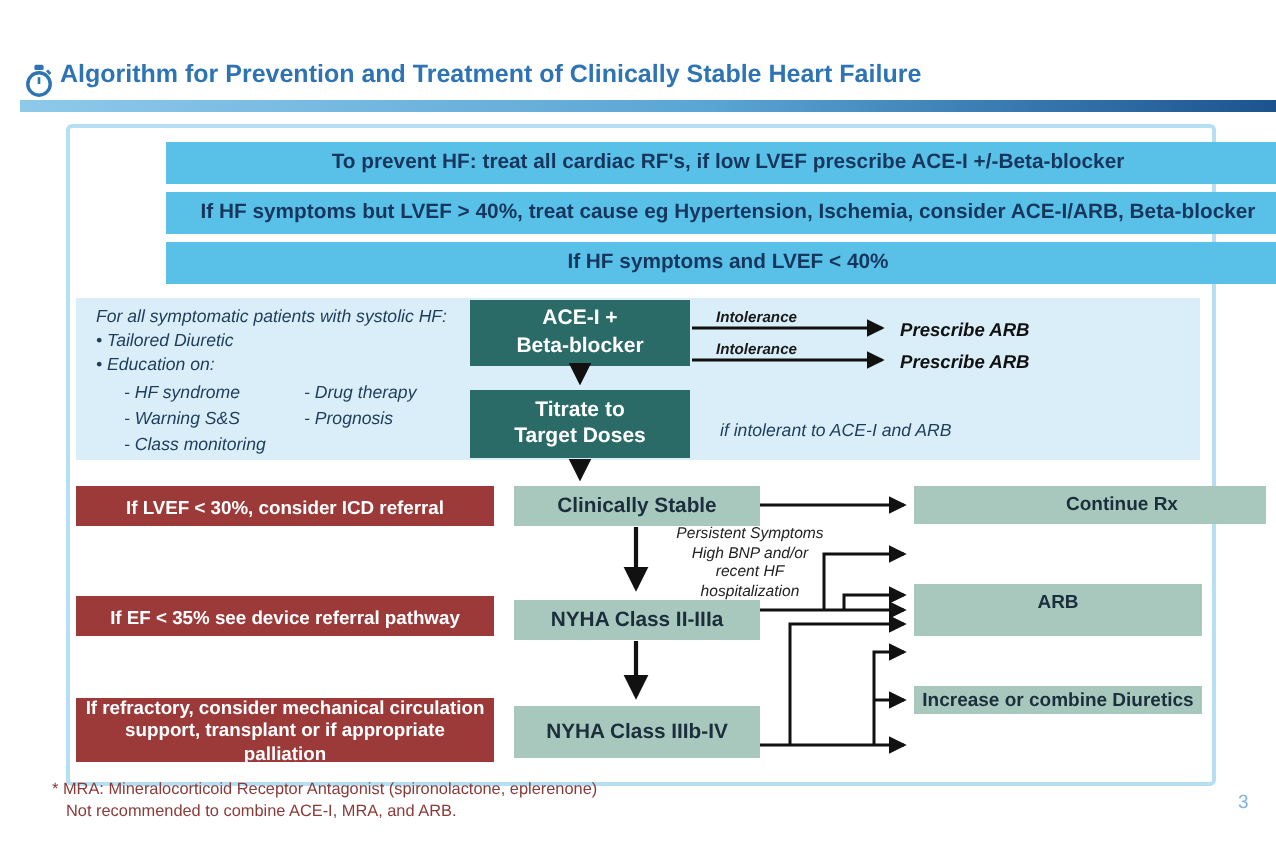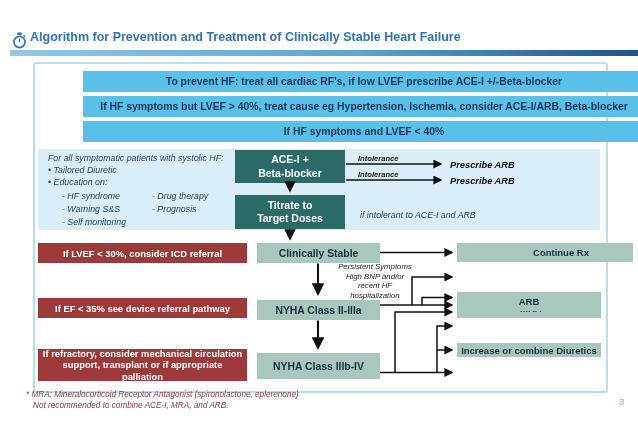--- a/index.html
+++ b/index.html
@@ -38,21 +38,21 @@
   .center-box{left:257px;width:123px;font-size:10.4px;}
   .c1{top:243px;height:20px;} .c2{top:300px;height:20px;} .c3{top:353px;height:26px;}
   
   .right-box{left:457px;width:144px;font-size:9.5px;}
   .r1{top:243px;height:19px;padding-left:32px;} .r2{top:267px;height:19px;margin-top:32px;} .r3{top:292px;height:19px;}
   .r4{top:316px;height:20px;} .r5{top:341px;height:18px;} .r6{top:343px;height:14px;}
   
   .annot{left:318px;top:262px;width:114px;text-align:center;font-style:italic;
          font-size:7.8px;line-height:9.5px;color:#222;}
   
-  .footnote{font-style:italic;color:#8a3a38;font-size:8.2px;white-space:nowrap;}
+  .footnote{color:#8a3a38;font-size:8.2px;white-space:nowrap;}
   .page-num{left:619px;top:396px;color:#7fb3da;font-size:9.5px;}
   svg.overlay{position:absolute;left:0;top:0;width:638px;height:426px;pointer-events:none;}
 </style>
 </head>
 <body>
 
 <div id="canvas">
 
   <svg class="abs title-icon" viewBox="0 0 15 17">
     <rect x="5.2" y="0.4" width="4.6" height="2.6" rx="0.8" fill="#2e74b5"></rect>
@@ -68,21 +68,21 @@
   <div class="abs banner b1">To prevent HF: treat all cardiac RF's, if low LVEF prescribe ACE-I +/-Beta-blocker</div>
   <div class="abs banner b2">If HF symptoms but LVEF &gt; 40%, treat cause eg Hypertension, Ischemia, consider ACE-I/ARB, Beta-blocker</div>
   <div class="abs banner b3">If HF symptoms and LVEF &lt; 40%</div>
 
   <div class="abs panel"></div>
   <div class="abs info" style="left:48px;top:153px;">For all symptomatic patients with systolic HF:</div>
   <div class="abs info" style="left:48px;top:165px;">• Tailored Diuretic</div>
   <div class="abs info" style="left:48px;top:177px;">• Education on:</div>
   <div class="abs info" style="left:62px;top:191px;">- HF syndrome</div>
   <div class="abs info" style="left:62px;top:204px;">- Warning S&amp;S</div>
-  <div class="abs info" style="left:62px;top:217px;">- Self monitoring</div>
+  <div class="abs info" style="left:62px;top:217px;">- Class monitoring</div>
   <div class="abs info" style="left:152px;top:191px;">- Drug therapy</div>
   <div class="abs info" style="left:152px;top:204px;">- Prognosis</div>
 
   <div class="abs teal t1">
     <span>ACE-I +</span>
     <span>Beta-blocker</span>
   </div>
   <div class="abs teal t2">
     <span>Titrate to</span>
     <span>Target Doses</span>

